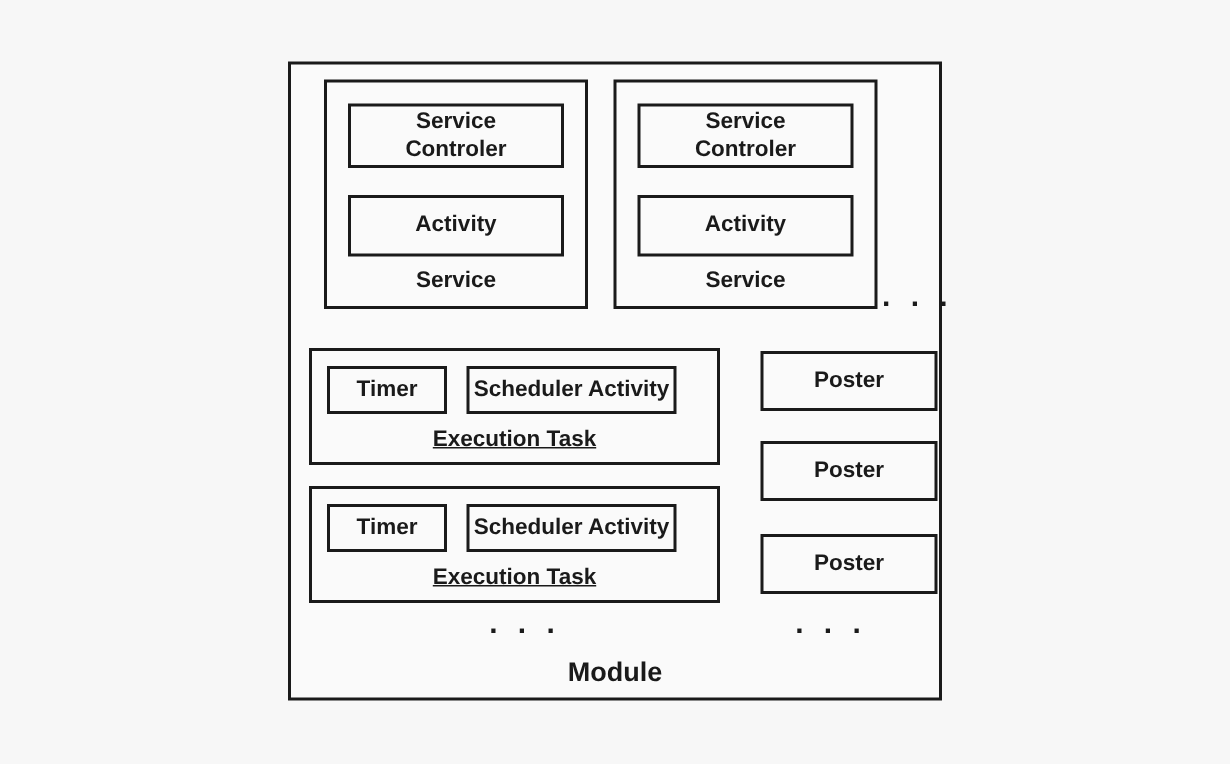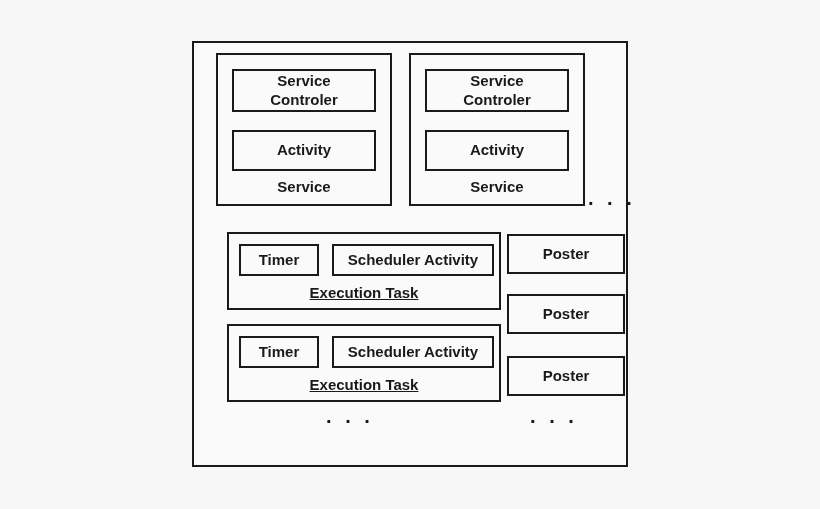--- a/index.html
+++ b/index.html
@@ -58,25 +58,25 @@
   .service-box { top: 10px; width: 176px; height: 153px; padding-left: 16px; }
   .service-1 { left: 22px; }
   .service-2 { left: 215px; }
   .service-label { bottom: 7px; }
   .controller-box { left: 14px; top: 14px; width: 144px; height: 43px; }
   .controller-box .label { display: block; }
   .activity-box { left: 14px; top: 75px; width: 144px; height: 41px; }
   .services-ellipsis { left: 394px; top: 144px; width: 40px; }
 
   
-  .exec-box { left: 33px; width: 274px; height: 78px; }
+  .exec-box { left: 12px; width: 274px; height: 78px; }
   .exec-1 { top: 189px; }
   .exec-2 { top: 281px; }
   .timer-box { left: 10px; top: 10px; width: 80px; height: 32px; }
-  .scheduler-box { left: 103px; top: 10px; width: 162px; height: 32px; }
+  .scheduler-box { left: 103px; top: 10px; width: 140px; height: 32px; }
   .exec-label { bottom: 5px; text-decoration: underline; }
   .exec-ellipsis { left: 19px; top: 362px; width: 274px; }
 
   
   .poster-box { left: 313px; width: 118px; height: 40px; }
   .poster-1 { top: 191px; }
   .poster-2 { top: 251px; }
   .poster-3 { top: 313px; }
   .poster-ellipsis { left: 313px; top: 362px; width: 94px; }
 </style>
@@ -142,15 +142,16 @@
     </div>
     <div class="box poster-box poster-2 leaf">
       <span class="label">Poster</span>
     </div>
     <div class="box poster-box poster-3 leaf">
       <span class="label">Poster</span>
     </div>
 
     <div class="ellipsis poster-ellipsis">. . .</div>
 
+    <div class="label bottom-label module-label">Module</div>
   </div>
 
 </div>
 
 </body></html>

